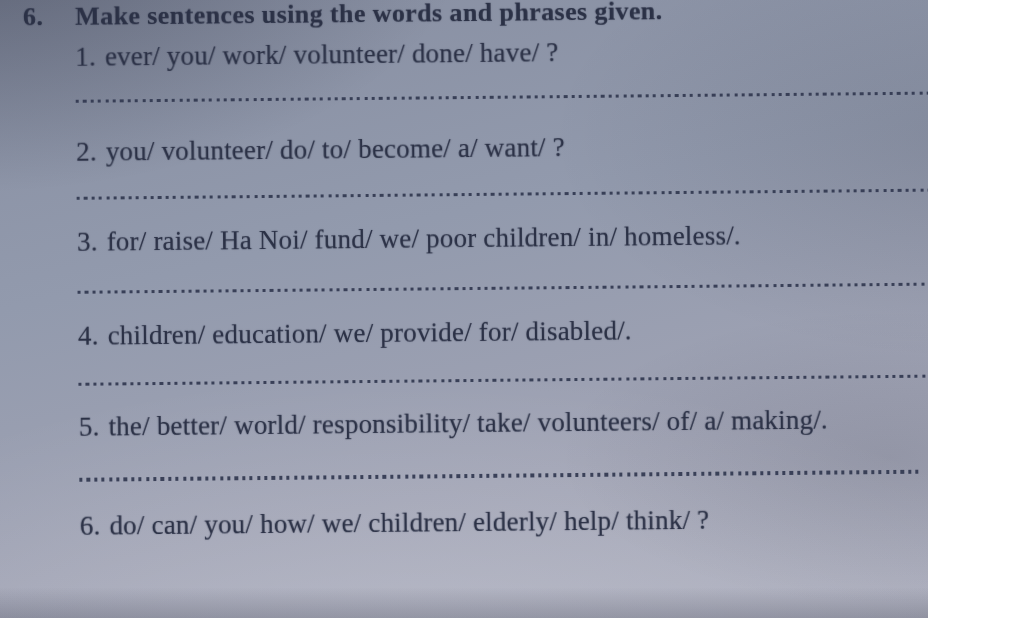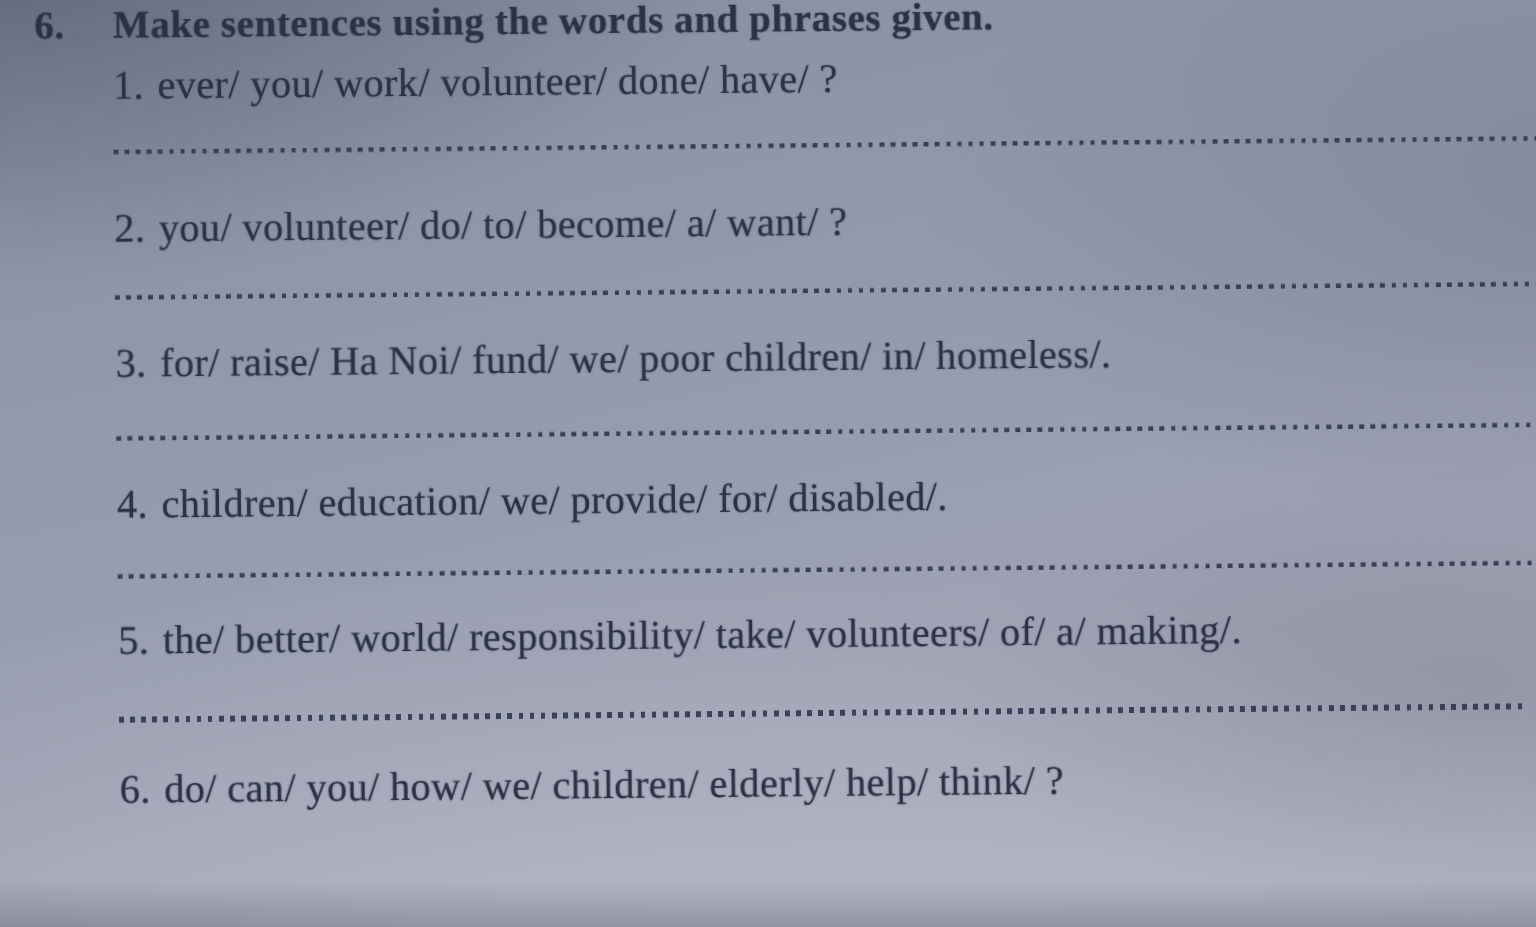--- a/index.html
+++ b/index.html
@@ -1,18 +1,18 @@
 <!DOCTYPE html>
 <html><head>
 <meta charset="utf-8">
 <style>
   html, body { margin: 0; padding: 0; }
   .photo {
     position: relative;
-    width: 1024px;
+    width: 928px;
     height: 618px;
     overflow: hidden;
     background-color: #979eb0;
     background-image:
       linear-gradient(to top, rgba(15,18,35,0.20) 0%, rgba(15,18,35,0) 5%),
       radial-gradient(120% 90% at -5% -10%, rgba(8,12,28,0.34), rgba(8,12,28,0) 46%),
       radial-gradient(90% 70% at 106% 22%, rgba(8,12,28,0.12), rgba(8,12,28,0) 52%),
       radial-gradient(60% 40% at 96% 74%, rgba(8,12,28,0.10), rgba(8,12,28,0) 60%),
       radial-gradient(140% 100% at 45% 118%, rgba(250,250,255,0.26), rgba(250,250,255,0) 58%),
       linear-gradient(168deg, #878ea1 0%, #929aad 38%, #a0a3b4 72%, #abadbc 100%);

